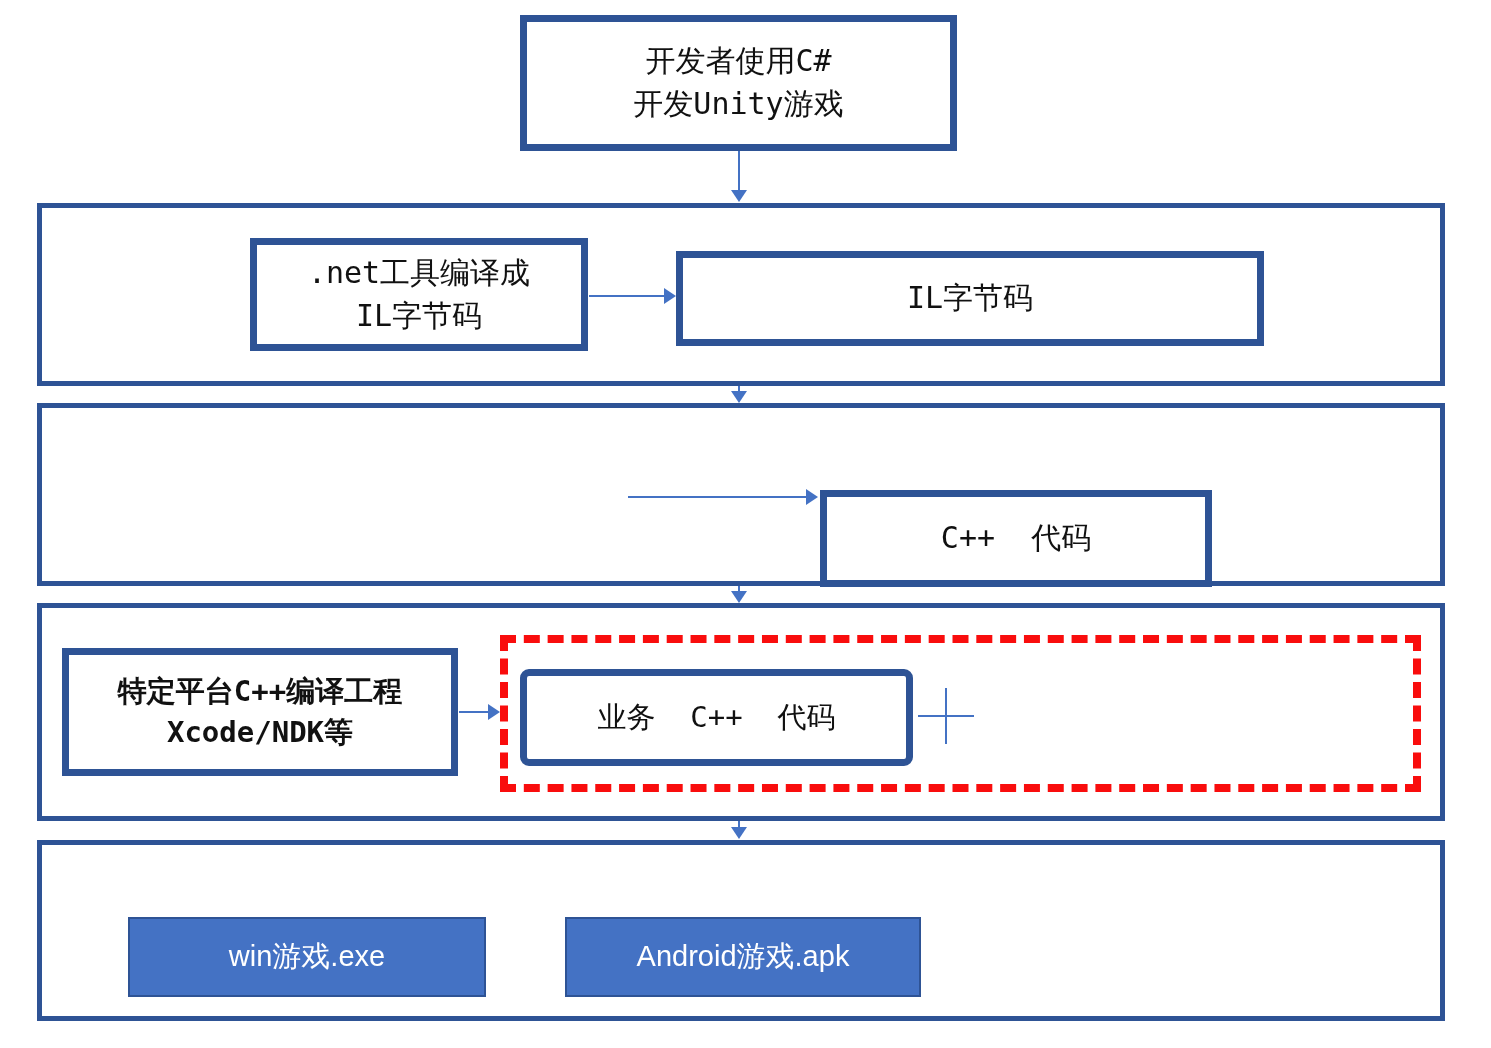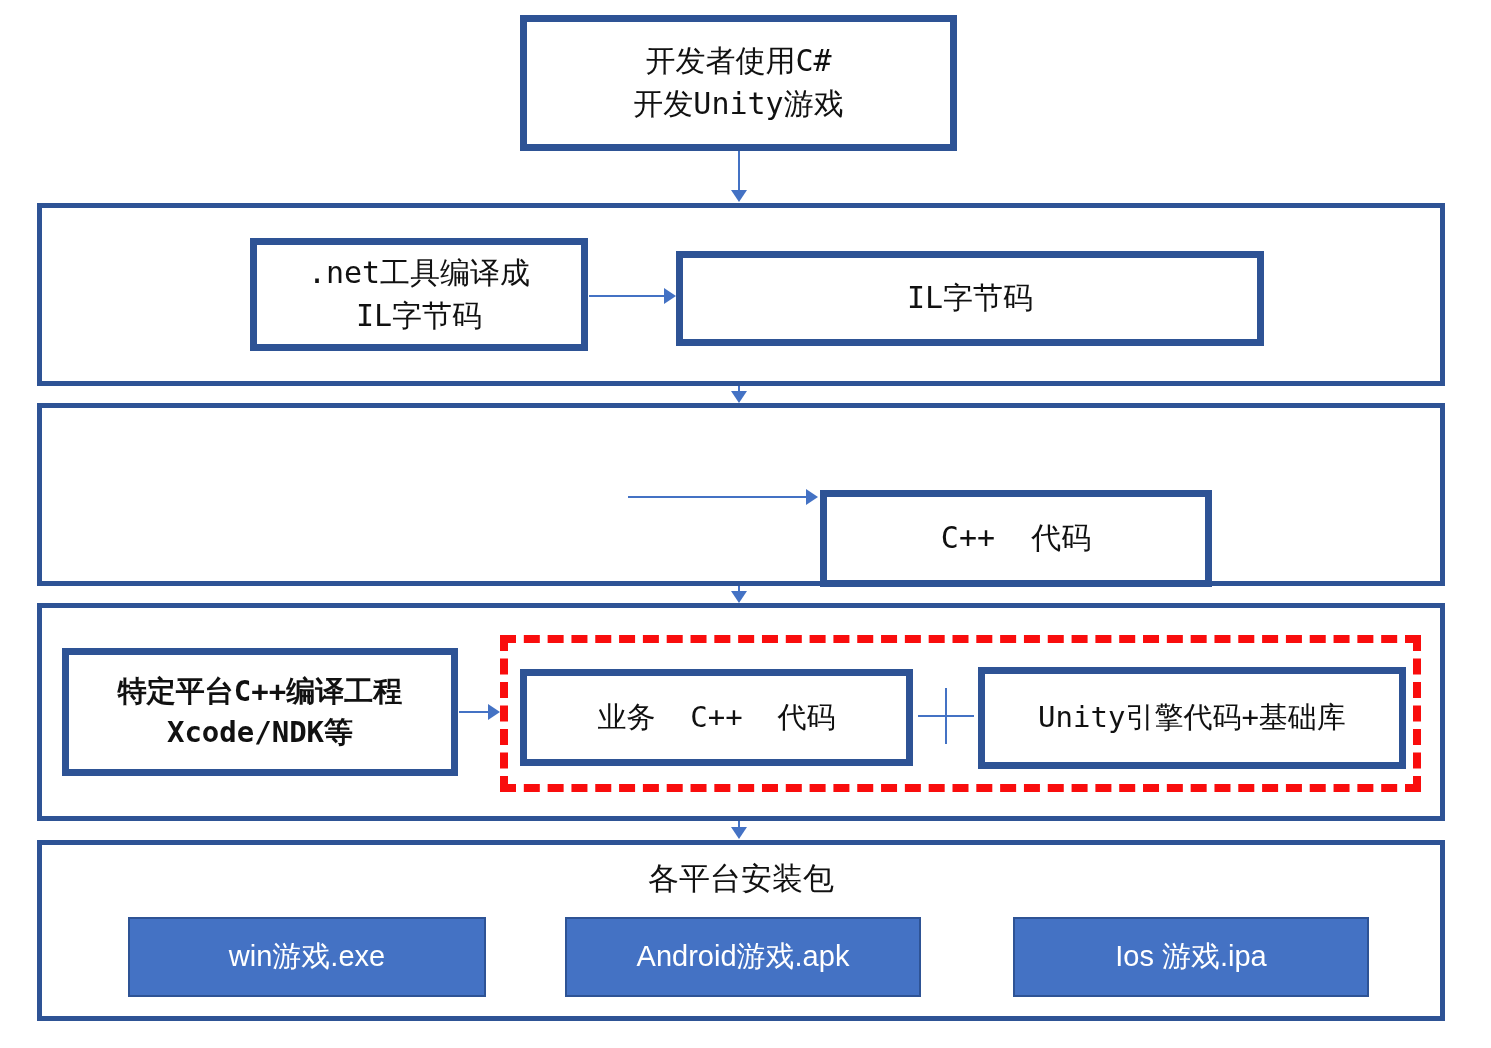--- a/index.html
+++ b/index.html
@@ -170,42 +170,35 @@
   <div class="stage" style="left:37px; top:603px; width:1408px; height:218px;"></div>
   <div class="box" style="left:62px; top:648px; width:396px; height:128px;">
     <span class="box-label" style="font-size:29px;font-weight:bold;">特定平台C++编译工程
 Xcode/NDK等</span>
   </div>
   <div class="arrow-h" style="left:459px; top:704px; width:41px;">
     <div class="shaft"></div>
       <div class="head"></div>
   </div>
   <div class="dashed-region" style="left:500px; top:635px; width:921px; height:157px;"></div>
-  <div class="box" style="left:520px; top:669px; width:393px; height:97px;">
+  <div class="box" style="left:520px; top:669px; width:393px; height:97px;border-radius:9px;">
     <span class="box-label" style="font-size:29px;">业务  C++  代码</span>
   </div>
   <div class="plus" style="left:918px; top:688px;">
     <div class="pv"></div>
       <div class="ph"></div>
   </div>
-  <div class="box" style="left:978px; top:667px; width:428px; height:102px;">
-    <span class="box-label" style="font-size:29px;">Unity引擎代码+基础库</span>
-  </div>
 
   <div class="arrow-v" style="left:731px; top:821px; height:18px;">
     <div class="shaft"></div>
       <div class="head"></div>
   </div>
 
   <div class="stage" style="left:37px; top:840px; width:1408px; height:181px;"></div>
-  <div class="stage-title">各平台安装包</div>
   <div class="pkg" style="left:128px; top:917px; width:358px; height:80px;">
     <span class="box-label">win游戏.exe</span>
   </div>
   <div class="pkg" style="left:565px; top:917px; width:356px; height:80px;">
     <span class="box-label">Android游戏.apk</span>
   </div>
-  <div class="pkg" style="left:1013px; top:917px; width:356px; height:80px;">
-    <span class="box-label">Ios 游戏.ipa</span>
-  </div>
 
 
 </div>
 
 </body></html>

